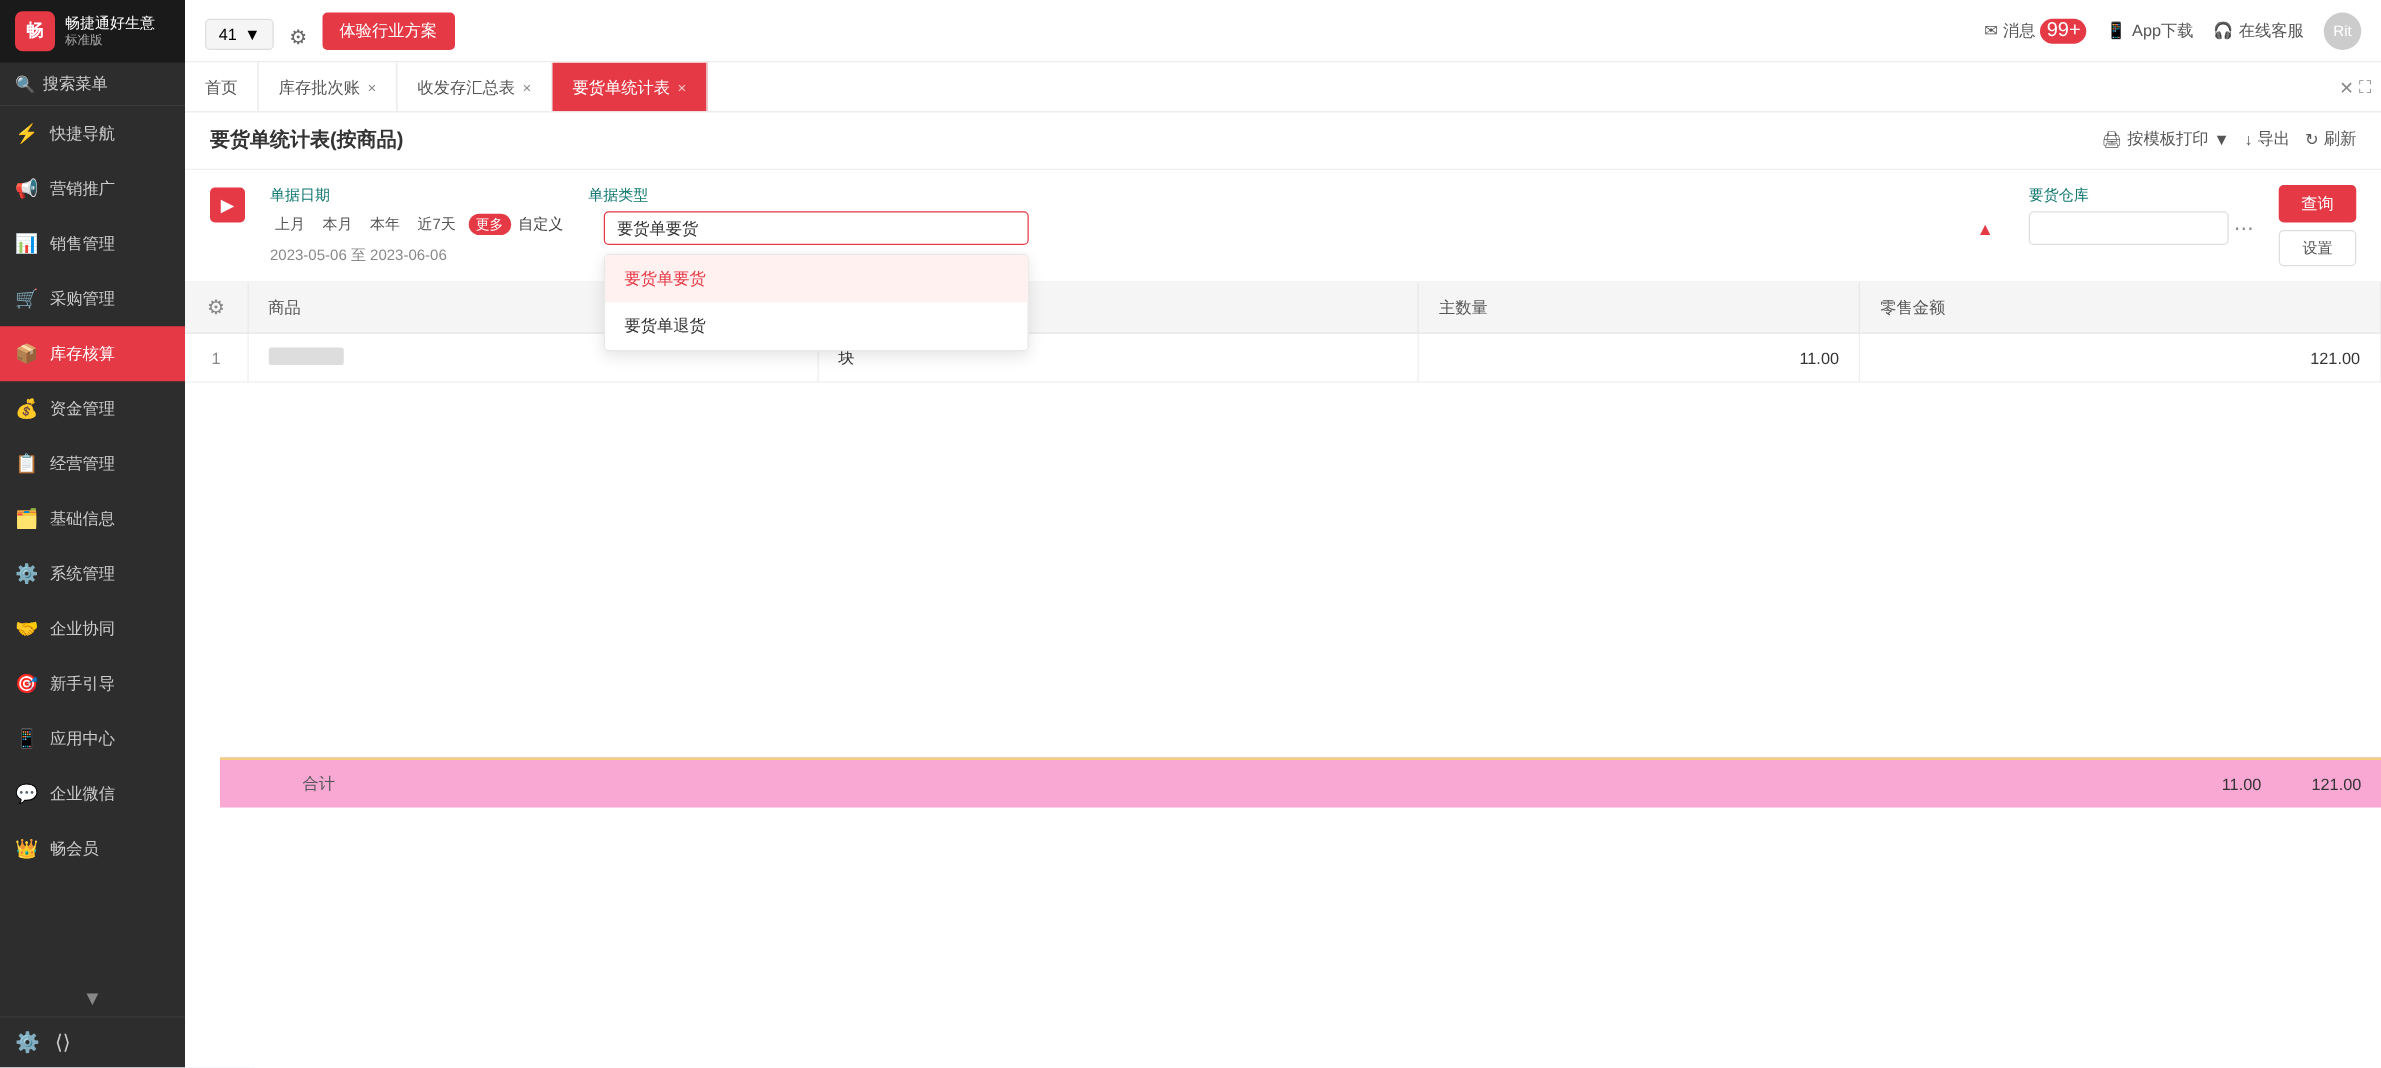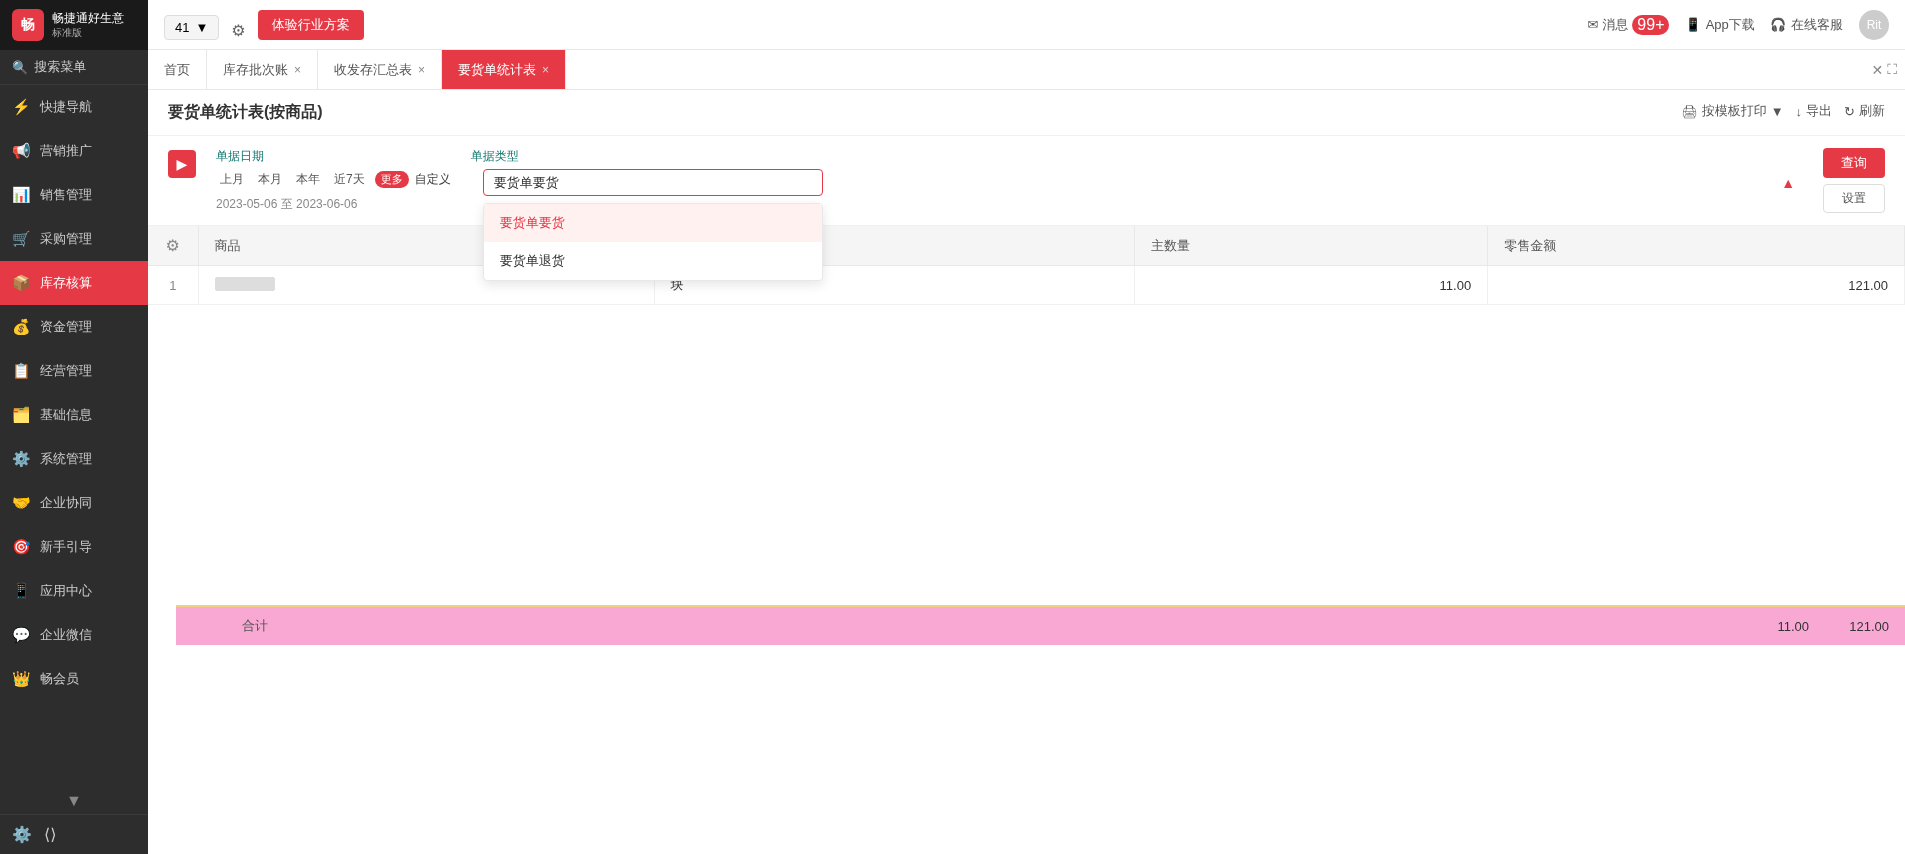--- a/index.html
+++ b/index.html
@@ -294,20 +294,27 @@
                 <input class="filter-type-input" type="text" value="要货单要货" style="">
                 <span class="filter-type-arrow">▲</span>
 
                 <div class="dropdown-menu">
                   <div class="dropdown-item selected">要货单要货</div>
                   <div class="dropdown-item">要货单退货</div>
                 </div>
               </div>
             </div>
 
+            <div class="filter-warehouse-group">
+              <div class="filter-label">要货仓库</div>
+              <div class="filter-warehouse-input-wrapper">
+                <input class="filter-warehouse-input" type="text" style="">
+                <span class="filter-more-btn">⋯</span>
+              </div>
+            </div>
           </div>
 
           <div class="filter-buttons">
             <button class="btn-query">查询</button>
             <button class="btn-settings">设置</button>
           </div>
         </div>
 
         <div class="table-wrapper">
           <table class="data-table">

